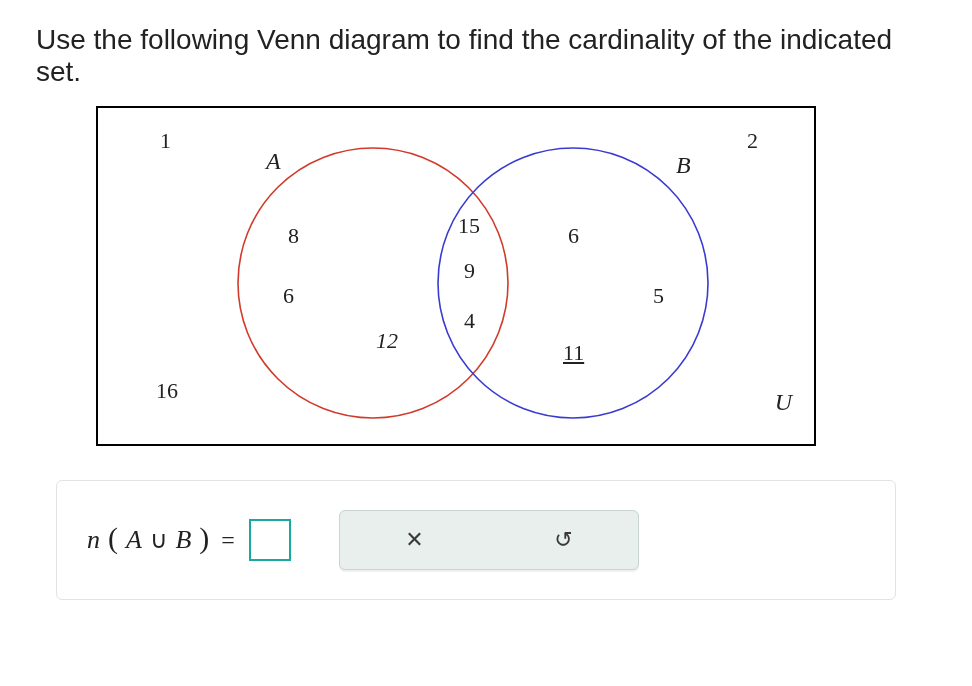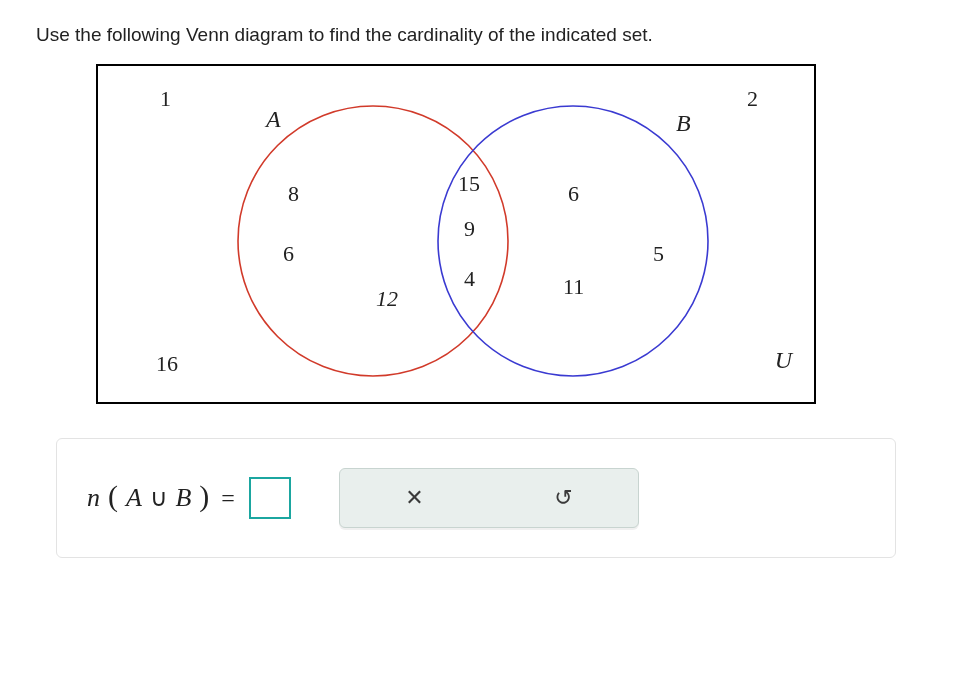--- a/index.html
+++ b/index.html
@@ -5,21 +5,21 @@
   * { box-sizing: border-box; }
   body {
     margin: 0;
     padding: 24px 36px;
     font-family: Verdana, Geneva, sans-serif;
     color: #222;
     background: #fff;
     width: 972px;
   }
   .prompt {
-    font-size: 19px;
+    font-size: 28px;
     margin-bottom: 18px;
   }
   .venn-frame {
     border: 2px solid #000;
     width: 720px;
     height: 340px;
     margin-left: 60px;
     position: relative;
   }
   .venn-num {
@@ -89,32 +89,32 @@
     <circle cx="275" cy="175" r="135" fill="none" stroke="#d13a2a" stroke-width="1.6"></circle>
     <circle cx="475" cy="175" r="135" fill="none" stroke="#3a3ad1" stroke-width="1.6"></circle>
   </svg>
 
   <span class="venn-label" style="left:168px; top:40px;">A</span>
   <span class="venn-label" style="left:578px; top:44px;">B</span>
   <span class="venn-label" style="right:22px; bottom:28px;">U</span>
 
   <span class="venn-num" style="left:62px;  top:20px;">1</span>
   <span class="venn-num" style="right:56px; top:20px;">2</span>
-  <span class="venn-num" style="left:58px;  top:285px;">16</span>
+  <span class="venn-num" style="left:58px;  top:270px;">16</span>
 
   <span class="venn-num" style="left:190px; top:115px;">8</span>
   <span class="venn-num" style="left:185px; top:175px;">6</span>
   <span class="venn-num" style="left:278px; top:220px;font-style:italic;">12</span>
 
   <span class="venn-num" style="left:360px; top:105px;text-align:right;">15</span>
   <span class="venn-num" style="left:366px; top:150px;">9</span>
   <span class="venn-num" style="left:366px; top:200px;">4</span>
 
   <span class="venn-num" style="left:470px; top:115px;">6</span>
-  <span class="venn-num" style="left:465px; top:208px;">11</span>
+  <span class="venn-num" style="left:465px; top:232px;text-decoration:underline;">11</span>
   <span class="venn-num" style="left:555px; top:175px;">5</span>
 </div>
 
 <div class="answer-panel">
   <span class="math-n">n</span>
   <span class="paren">(</span>
   <span class="set">A</span>
   <span class="cup">∪</span>
   <span class="set">B</span>
   <span class="paren">)</span>

